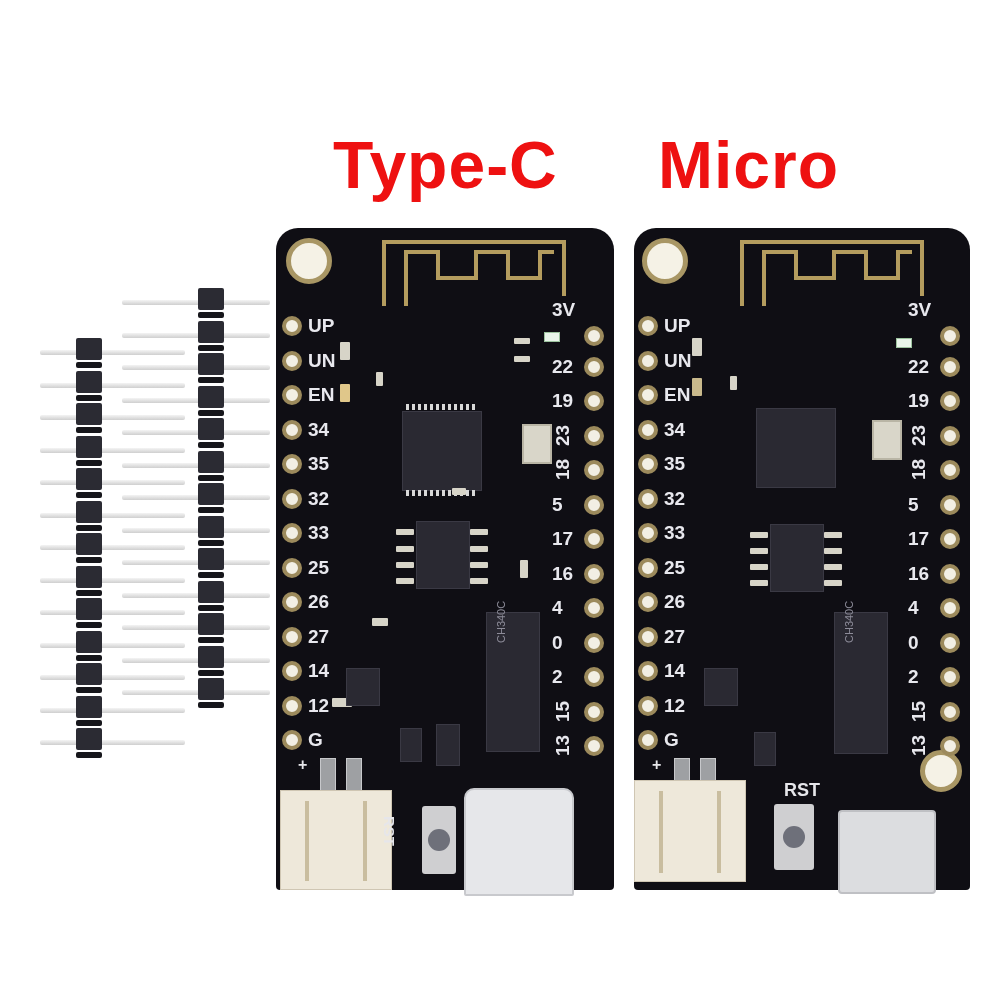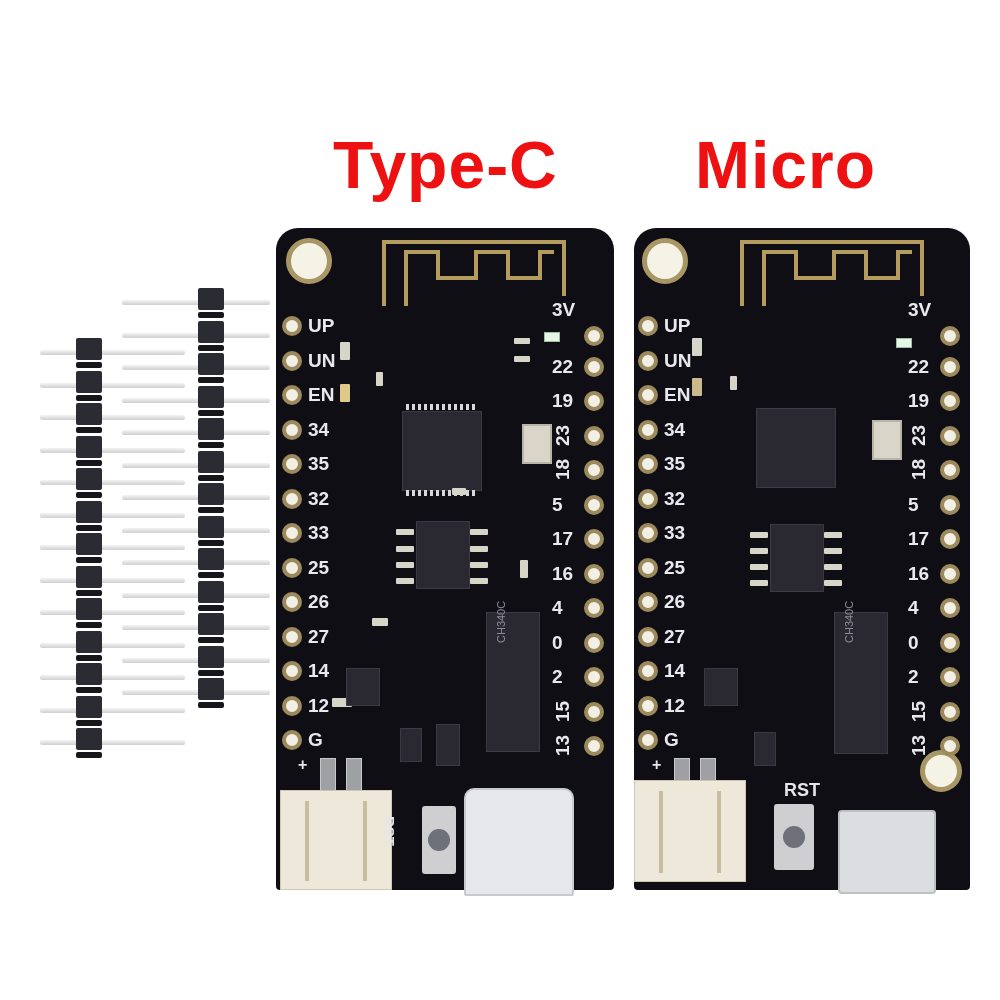--- a/index.html
+++ b/index.html
@@ -27,21 +27,21 @@
   .hblock{position:absolute;width:26px;height:22px;background:#2b2b33;border-radius:2px;}
   .hblock.dark{background:#16161b;height:6px;}
   .hpin{position:absolute;height:5px;background:linear-gradient(#f4f4f4,#cfcfcf);border-radius:2px;}
   .silk{position:absolute;color:#e6e6ea;font-weight:bold;font-size:18px;}
   .led{position:absolute;background:#e9f5ea;border:1px solid #9cc29e;}
 </style>
 </head>
 <body>
 
 <div class="title" style="left:333px;top:132px;">Type-C</div>
-<div class="title" style="left:695px;top:132px;">Micro</div>
+<div class="title" style="left:658px;top:132px;">Micro</div>
 
 <div class="header" style="left:40px;top:338px;width:150px;height:430px;">
   <div id="hdrA">
       <div class="hpin" style="left: 0px; top: 12px; width: 145px;"></div>
       <div class="hblock" style="left: 36px; top: 0px;"></div>
       <div class="hblock dark" style="left: 36px; top: 24px;"></div>
       <div class="hpin" style="left: 0px; top: 44.5px; width: 145px;"></div>
       <div class="hblock" style="left: 36px; top: 32.5px;"></div>
       <div class="hblock dark" style="left: 36px; top: 56.5px;"></div>
       <div class="hpin" style="left: 0px; top: 77px; width: 145px;"></div>

